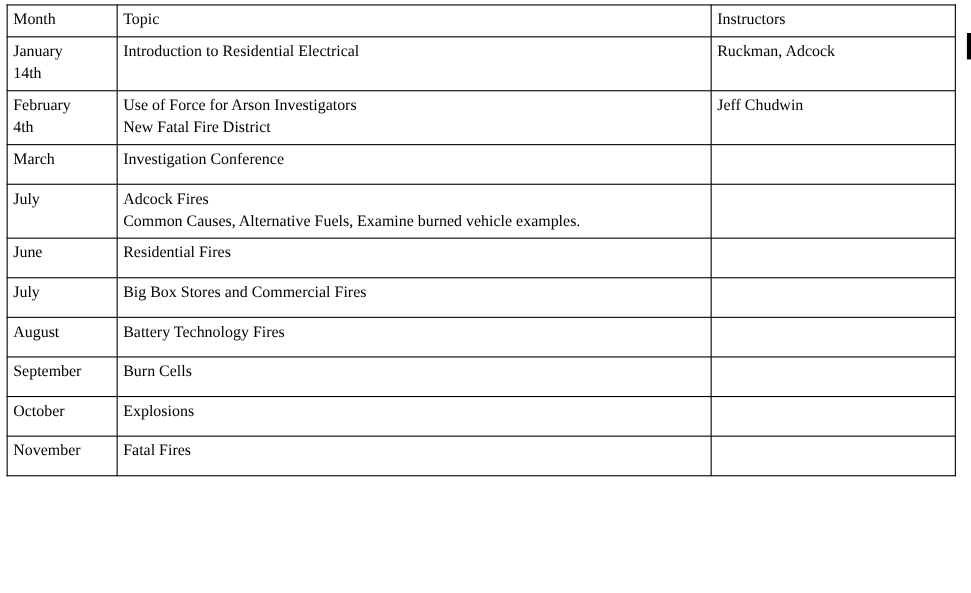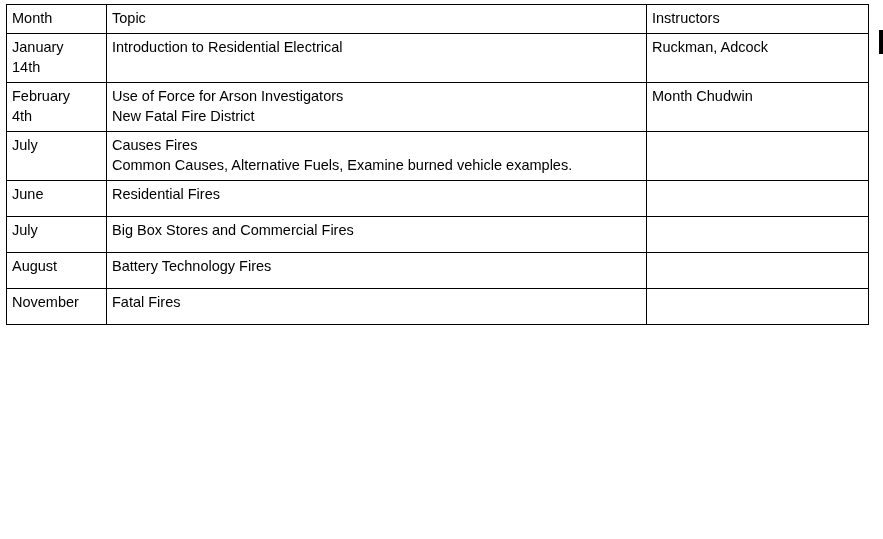--- a/index.html
+++ b/index.html
@@ -13,20 +13,21 @@
     font-family: "Liberation Sans", sans-serif;
     overflow: hidden;
     position: relative;
   }
   #schedule-table {
     border-collapse: collapse;
     table-layout: fixed;
     margin: 4px 0 0 6px;
     width: 862px;
     background: #ffffff;
+    font-family: Liberation Serif, serif;
   }
   #schedule-table td, #schedule-table th {
     border: 1px solid #000000;
     vertical-align: top;
     padding: 3px 5px 4px 5px;
     font-size: 14.5px;
     line-height: 1.42;
     color: #000000;
     font-weight: normal;
     text-align: left;
@@ -85,29 +86,40 @@
       <tr class="body-row">
         <td>
           <span class="cell-line">February</span>
           <span class="cell-line">4th</span>
         </td>
         <td>
           <span class="cell-line">Use of Force for Arson Investigators</span>
           <span class="cell-line">New Fatal Fire District</span>
         </td>
         <td>
-          <span class="cell-line">Month Chudwin</span>
+          <span class="cell-line">Jeff Chudwin</span>
+        </td>
+      </tr>
+      <tr class="body-row">
+        <td>
+          <span class="cell-line">March</span>
+        </td>
+        <td>
+          <span class="cell-line">Investigation Conference</span>
+        </td>
+        <td>
+          <span class="cell-line"></span>
         </td>
       </tr>
       <tr class="body-row">
         <td>
           <span class="cell-line">July</span>
         </td>
         <td>
-          <span class="cell-line">Causes Fires</span>
+          <span class="cell-line">Adcock Fires</span>
           <span class="cell-line">Common Causes, Alternative Fuels, Examine burned vehicle examples.</span>
         </td>
         <td>
           <span class="cell-line"></span>
         </td>
       </tr>
       <tr class="body-row">
         <td>
           <span class="cell-line">June</span>
         </td>
@@ -135,20 +147,42 @@
         </td>
         <td>
           <span class="cell-line">Battery Technology Fires</span>
         </td>
         <td>
           <span class="cell-line"></span>
         </td>
       </tr>
       <tr class="body-row">
         <td>
+          <span class="cell-line">September</span>
+        </td>
+        <td>
+          <span class="cell-line">Burn Cells</span>
+        </td>
+        <td>
+          <span class="cell-line"></span>
+        </td>
+      </tr>
+      <tr class="body-row">
+        <td>
+          <span class="cell-line">October</span>
+        </td>
+        <td>
+          <span class="cell-line">Explosions</span>
+        </td>
+        <td>
+          <span class="cell-line"></span>
+        </td>
+      </tr>
+      <tr class="body-row">
+        <td>
           <span class="cell-line">November</span>
         </td>
         <td>
           <span class="cell-line">Fatal Fires</span>
         </td>
         <td>
           <span class="cell-line"></span>
         </td>
       </tr>
     </tbody>

